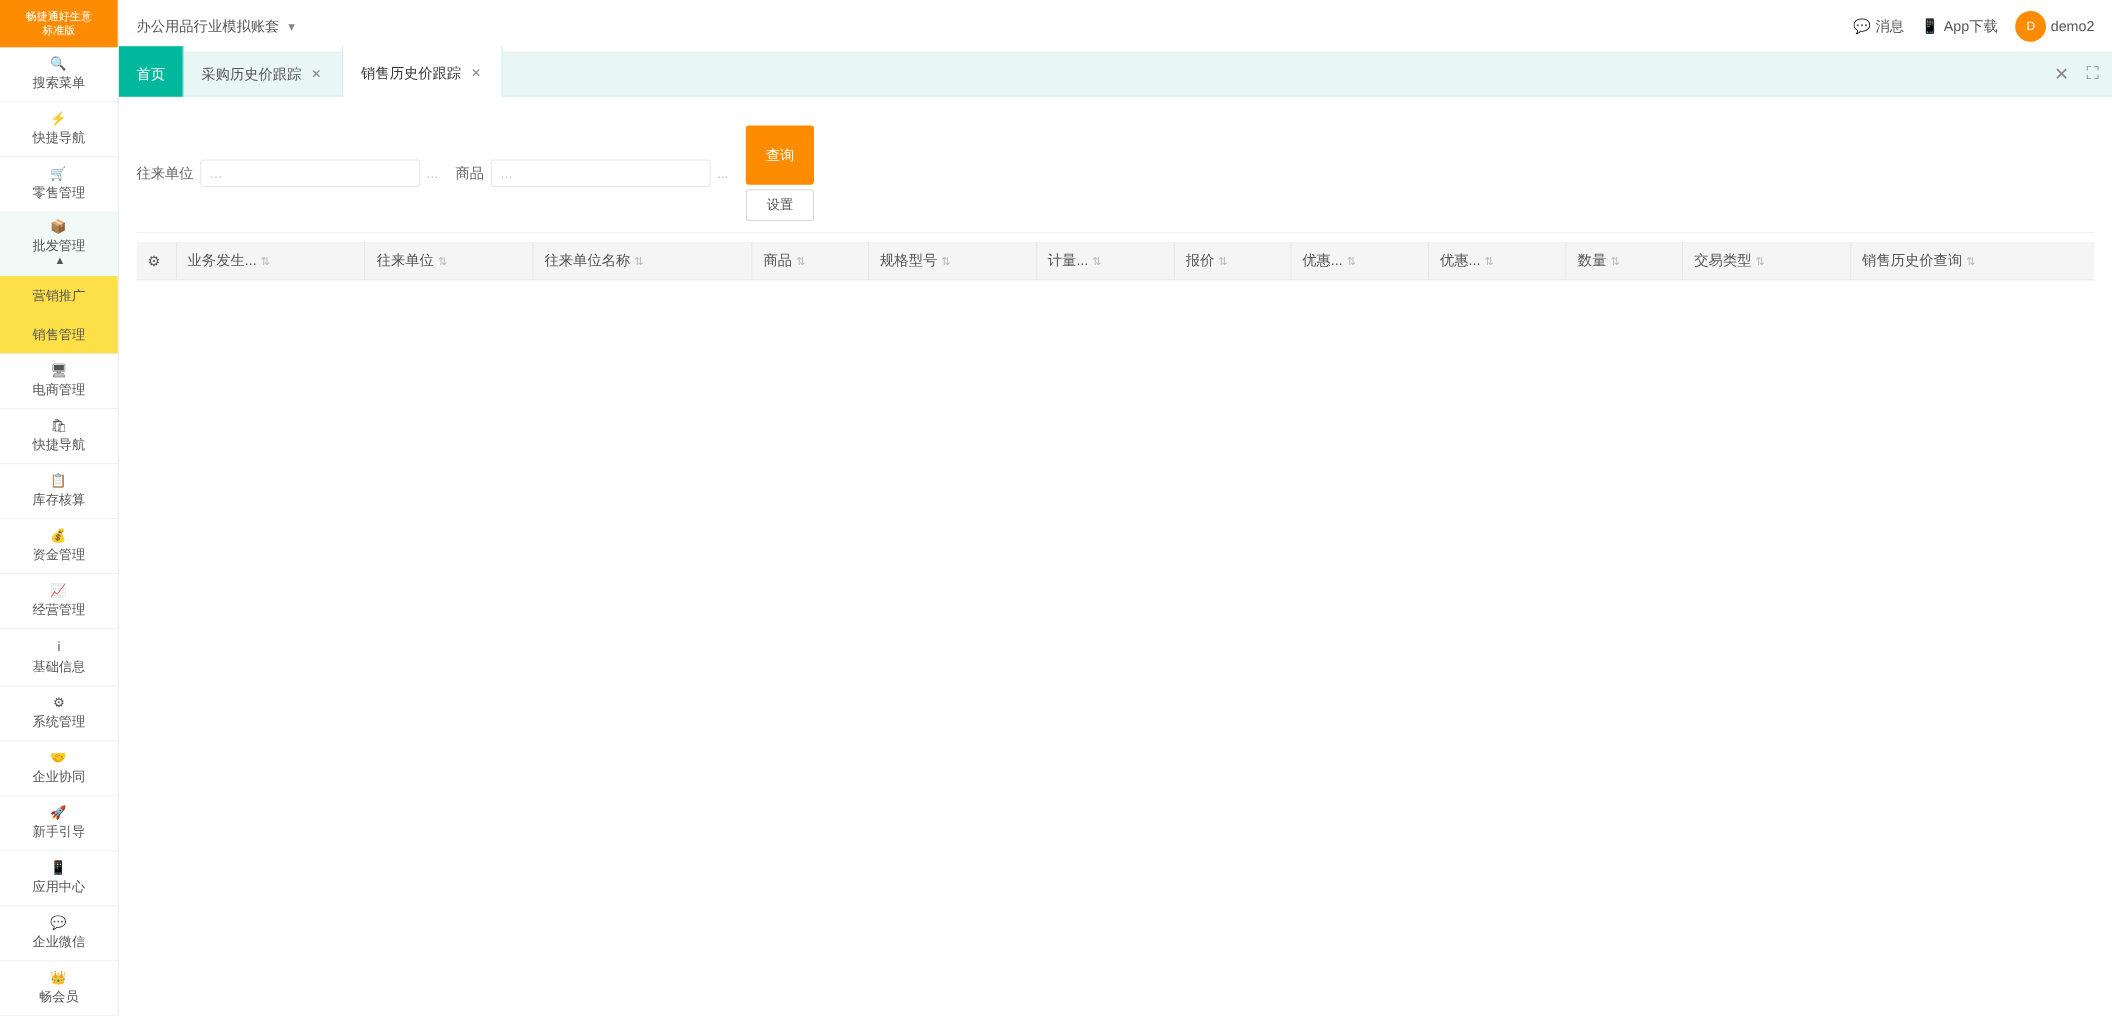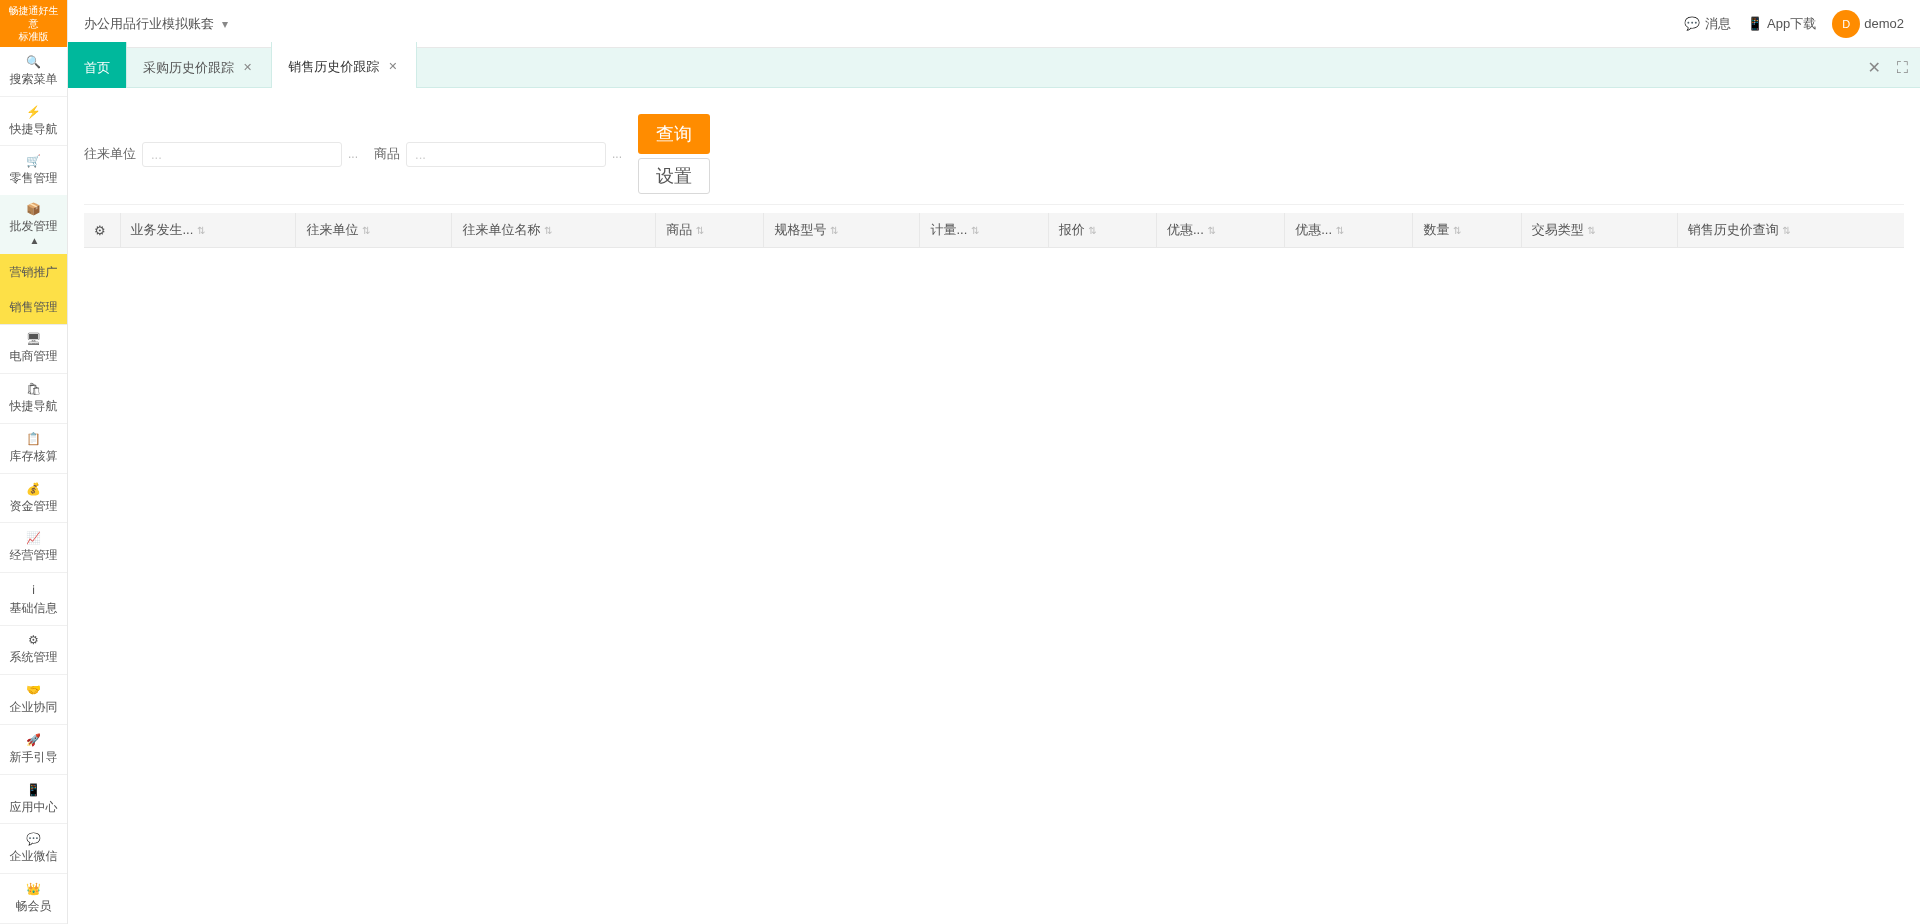--- a/index.html
+++ b/index.html
@@ -1,20 +1,20 @@
 <!DOCTYPE html>
 <html><head>
   <meta charset="utf-8">
   <style>
     * { margin: 0; padding: 0; box-sizing: border-box; }
     body { font-family: 'Microsoft YaHei', Arial, sans-serif; font-size: 13px; background: #f5f5f5; color: #333; width: 1920px; height: 924px; overflow: hidden; display: flex; }
 
     
     .sidebar {
-      width: 68px;
+      width: 108px;
       background: #fff;
       height: 924px;
       display: flex;
       flex-direction: column;
       border-right: 1px solid #e8e8e8;
       flex-shrink: 0;
     }
     .sidebar-logo {
       background: #ff8c00;
       height: 48px;
@@ -272,32 +272,32 @@
       color: #bbb;
       font-size: 12px;
     }
 
     
     .btn-primary {
       background: #ff8c00;
       color: #fff;
       border: none;
       border-radius: 3px;
-      padding: 8px 18px;
-      font-size: 18px;
+      padding: 18px 18px;
+      font-size: 13px;
       cursor: pointer;
       white-space: nowrap;
     }
     .btn-default {
       background: #fff;
       color: #555;
       border: 1px solid #d9d9d9;
       border-radius: 3px;
       padding: 5px 14px;
-      font-size: 18px;
+      font-size: 12px;
       cursor: pointer;
     }
 
     
     .table-container {
       overflow-x: auto;
     }
     .data-table {
       width: 100%;
       border-collapse: collapse;

